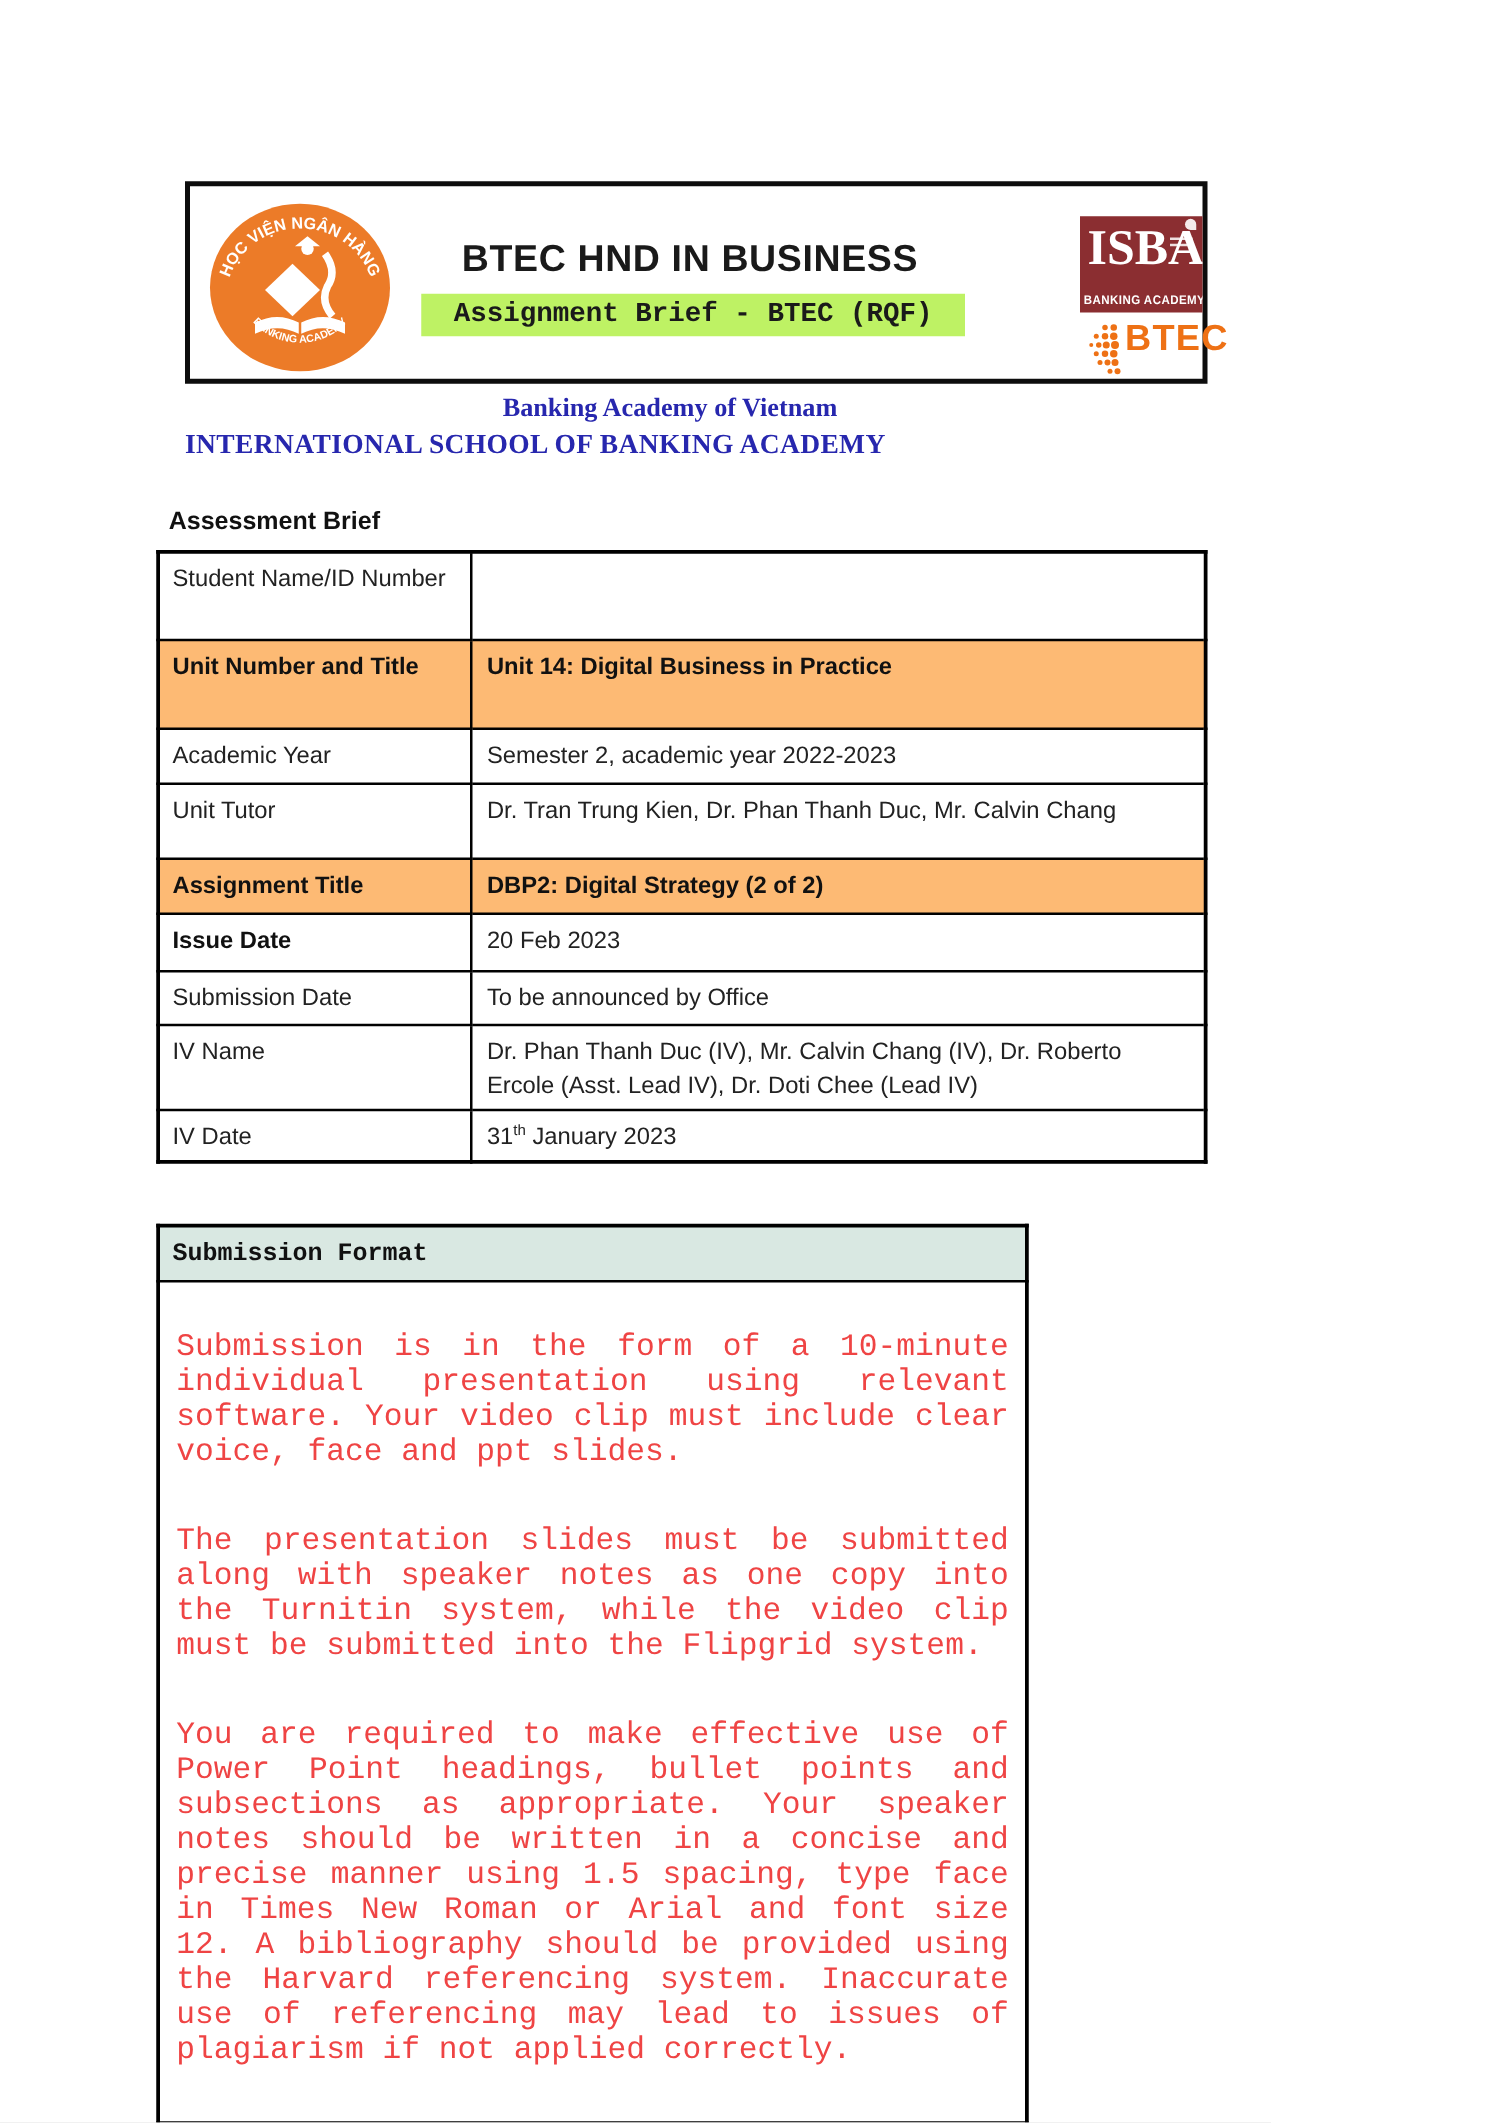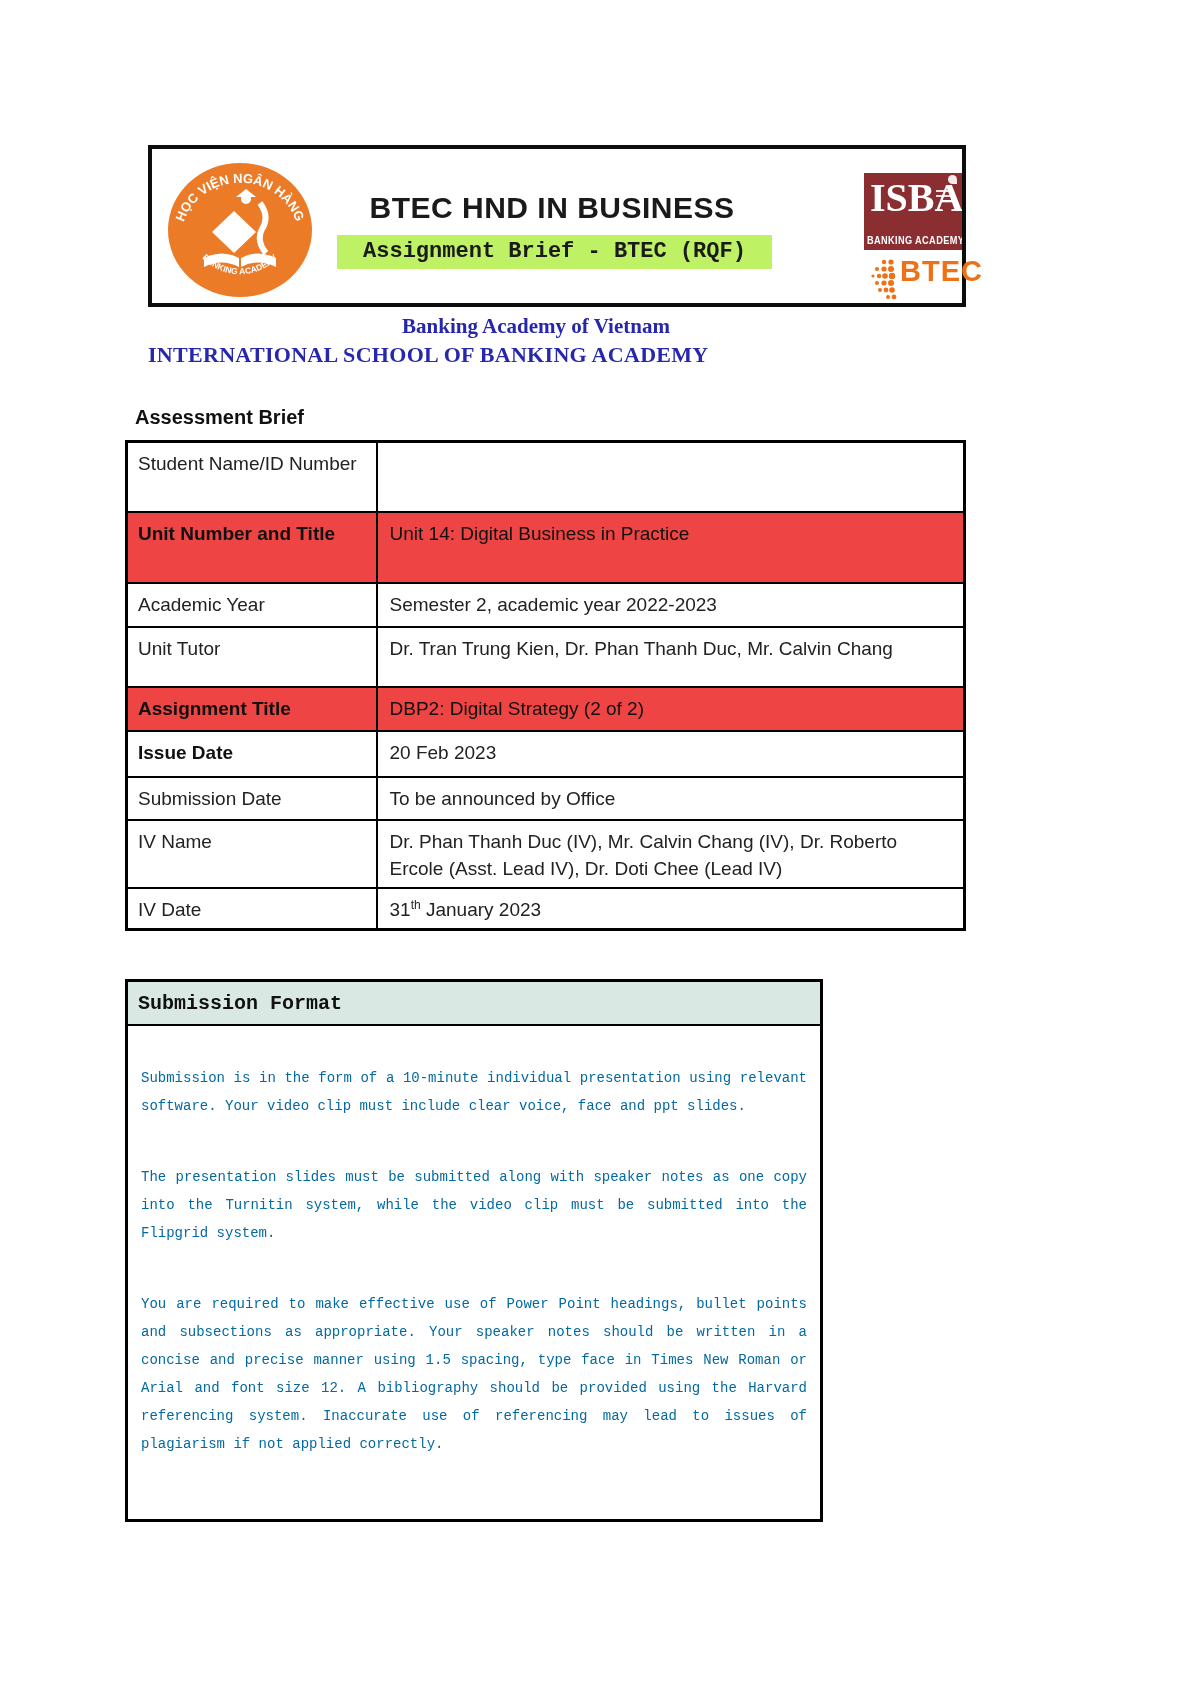--- a/index.html
+++ b/index.html
@@ -73,41 +73,41 @@
   
   table{border-collapse:collapse;table-layout:fixed;}
   .info-table{position:absolute;left:125px;top:440px;width:838px;border:3px solid #000;}
   .info-table td{
     border:2px solid #000;vertical-align:top;
     padding:7px 10px 5px 10px;
     font-size:19px;line-height:27px;color:#222;
   }
   .info-table td.lbl{width:250px;margin-left:24px;}
   .info-table td.val{width:588px;padding-left:12px;}
-  tr.hl td{background:#ef4444;}
+  tr.hl td{background:#fdba74;}
   tr.b-label td.lbl{font-weight:bold;color:#111;}
-  tr.b-value td.val{font-weight:normal;color:#111;}
+  tr.b-value td.val{font-weight:bold;color:#111;}
   .r0{height:70px;} .r1{height:71px;} .r2{height:44px;} .r3{height:60px;}
   .r4{height:44px;} .r5{height:46px;} .r6{height:43px;padding-left:39px;} .r7{height:58px;} .r8{height:42px;}
   sup{font-size:12px;line-height:0;}
   
   .sf-table{position:absolute;left:125px;top:979px;width:698px;border:3px solid #000;font-family:Liberation Mono, monospace;}
   .sf-table td{border:2px solid #000;}
   .sf-head{
     background:#d9e8e2;height:42px;
     font-size:20px;font-weight:bold;color:#111;
     padding:0 0 0 10px;vertical-align:middle;
   }
   .sf-body{
     height:455px;vertical-align:top;background:#fff;
     padding:38px 13px 0 13px;
   }
   .sf-body p{
     margin:0 0 43px 0;
-    font-size:14px;line-height:28px;color:#0369a1;
+    font-size:25px;line-height:28px;color:#ef4444;
     text-align:justify;
   }
 </style>
 </head>
 <body>
 
 <div class="page">
 
   <div class="banner">
 

